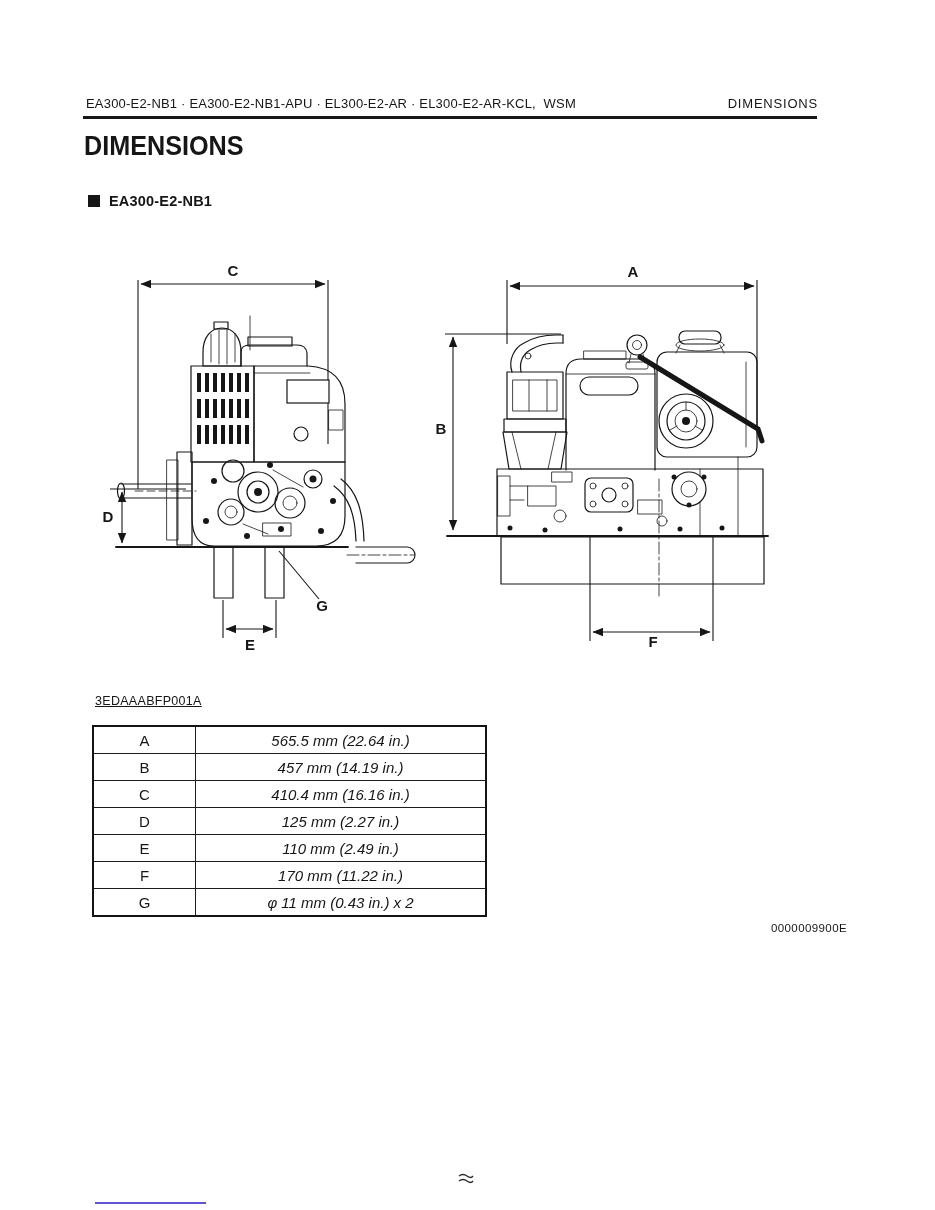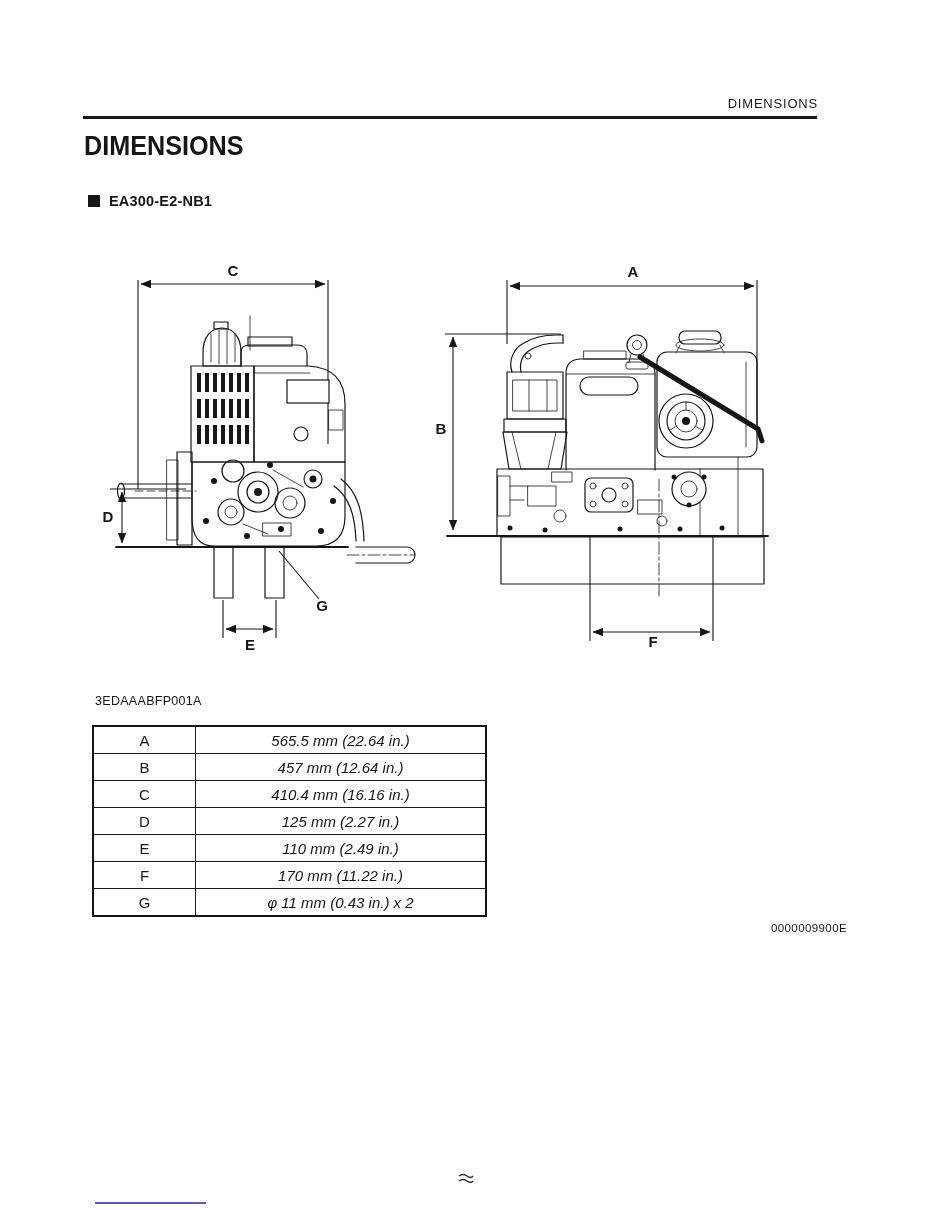--- a/index.html
+++ b/index.html
@@ -9,21 +9,21 @@
     margin:0 auto;
   }
   .hdr-left{position:absolute;left:86px;top:96px;font-size:13px;letter-spacing:.2px;white-space:pre;}
   .hdr-right{position:absolute;right:117px;top:96px;font-size:13px;letter-spacing:.8px;}
   .rule{position:absolute;left:83px;top:116px;width:734px;height:2.5px;background:#161616;}
   .title{position:absolute;left:84px;top:130px;font-size:28px;font-weight:bold;
          transform:scaleX(.9);transform-origin:left top;letter-spacing:0;}
   .section{position:absolute;left:88px;top:193px;display:flex;align-items:center;gap:9px;text-align:right;}
   .sq{width:12px;height:12px;background:#161616;flex:none;}
   .section-label{font-size:14.5px;font-weight:bold;letter-spacing:.2px;}
-  .figcode{position:absolute;left:95px;top:694px;font-size:12.5px;letter-spacing:.3px;}
+  .figcode{position:absolute;left:95px;top:694px;font-size:12.5px;letter-spacing:.3px;text-decoration:underline;}
   .dims-table{position:absolute;left:92px;top:725px;border-collapse:collapse;table-layout:fixed;
               border:2px solid #141414;}
   .dims-table td{border:1.6px solid #1c1c1c;height:26px;text-align:center;
                  font-size:15px;padding:0;vertical-align:middle;}
   .dims-table td.k{width:101px;}
   .dims-table td.v{width:289px;font-style:italic;}
   .docnum{position:absolute;right:88px;top:922px;font-size:11.5px;letter-spacing:.4px;}
   .blueline{position:absolute;left:95px;top:1202px;width:111px;height:2px;background:#5e55cf;}
   .smudge{position:absolute;left:458px;top:1172px;}
   svg{position:absolute;overflow:visible;}
@@ -36,20 +36,21 @@
   .dashdot{stroke-dasharray:12 3 3 3;}
   .dash{stroke-dasharray:8 4;}
   text.dlabel{font-family:"Liberation Sans", sans-serif;font-weight:bold;font-size:15px;
               fill:#161616;text-anchor:middle;}
 </style>
 </head>
 <body>
 
 <div class="page">
 
+  <div class="hdr-left">EA300-E2-NB1 · EA300-E2-NB1-APU · EL300-E2-AR · EL300-E2-AR-KCL,  WSM</div>
   <div class="hdr-right">DIMENSIONS</div>
   <div class="rule"></div>
 
   <div class="title">DIMENSIONS</div>
 
   <div class="section">
     <div class="sq"></div>
     <div class="section-label">EA300-E2-NB1</div>
   </div>
 
@@ -246,21 +247,21 @@
   <div class="figcode">3EDAAABFP001A</div>
 
   <table class="dims-table">
     <tbody>
       <tr>
         <td class="k">A</td>
         <td class="v">565.5 mm (22.64 in.)</td>
       </tr>
       <tr>
         <td class="k">B</td>
-        <td class="v">457 mm (12.64 in.)</td>
+        <td class="v">457 mm (14.19 in.)</td>
       </tr>
       <tr>
         <td class="k">C</td>
         <td class="v">410.4 mm (16.16 in.)</td>
       </tr>
       <tr>
         <td class="k">D</td>
         <td class="v">125 mm (2.27 in.)</td>
       </tr>
       <tr>

